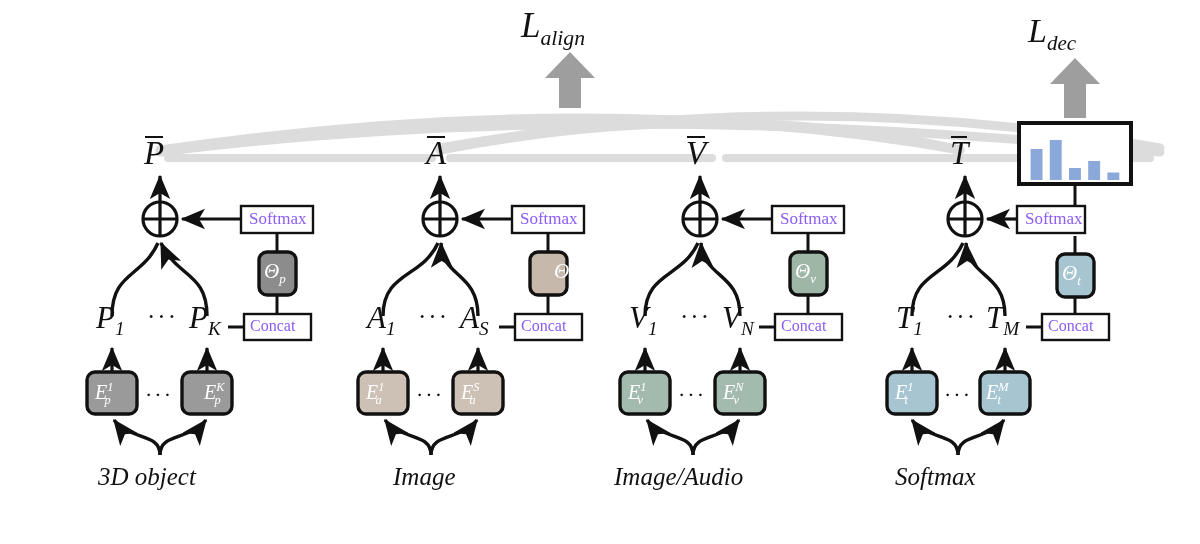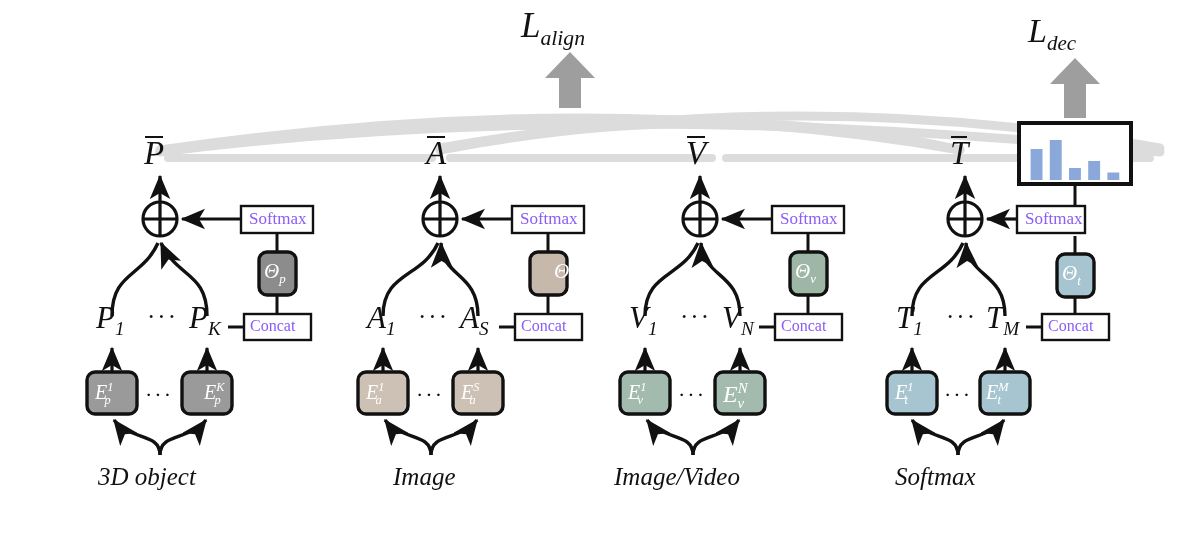--- a/index.html
+++ b/index.html
@@ -225,24 +225,24 @@
   <div class="mathlbl" style="left:629px;top:302px;font-size:31px;">
     <span>V</span><span class="sub">1</span></div>
   <div class="mathlbl" style="left:680px;top:304px;font-size:25px;font-style:normal;letter-spacing:2px;">
     <span>···</span></div>
   <div class="mathlbl" style="left:722px;top:302px;font-size:31px;">
     <span>V</span><span class="sub">N</span></div>
   <div class="mathlbl whitelbl" style="left:628px;top:381px;font-size:20px;">
     <span>E</span><span class="sup">1</span><span class="sub" style="margin-left:-9px;">v</span></div>
   <div class="mathlbl" style="left:678px;top:384px;font-size:22px;font-style:normal;letter-spacing:2px;">
     <span>···</span></div>
-  <div class="mathlbl whitelbl" style="left:723px;top:381px;font-size:24px;">
+  <div class="mathlbl whitelbl" style="left:723px;top:381px;font-size:20px;">
     <span>E</span><span class="sup">N</span><span class="sub" style="margin-left:-10px;">v</span></div>
   <div class="mathlbl" style="left:614px;top:464px;font-size:25px;">
-    <span>Image/Video</span></div>
+    <span>Image/Audio</span></div>
 
   <div class="boxlbl" style="left:1025px;top:210px;font-size:17px;">
     <span>Softmax</span></div>
   <div class="mathlbl whitelbl" style="left:1062px;top:263px;font-size:21px;">
     <span>Θ</span><span class="sub">t</span></div>
   <div class="boxlbl" style="left:1048px;top:318px;font-size:16px;">
     <span>Concat</span></div>
   <div class="mathlbl" style="left:896px;top:302px;font-size:31px;">
     <span>T</span><span class="sub">1</span></div>
   <div class="mathlbl" style="left:946px;top:304px;font-size:25px;font-style:normal;letter-spacing:2px;">

